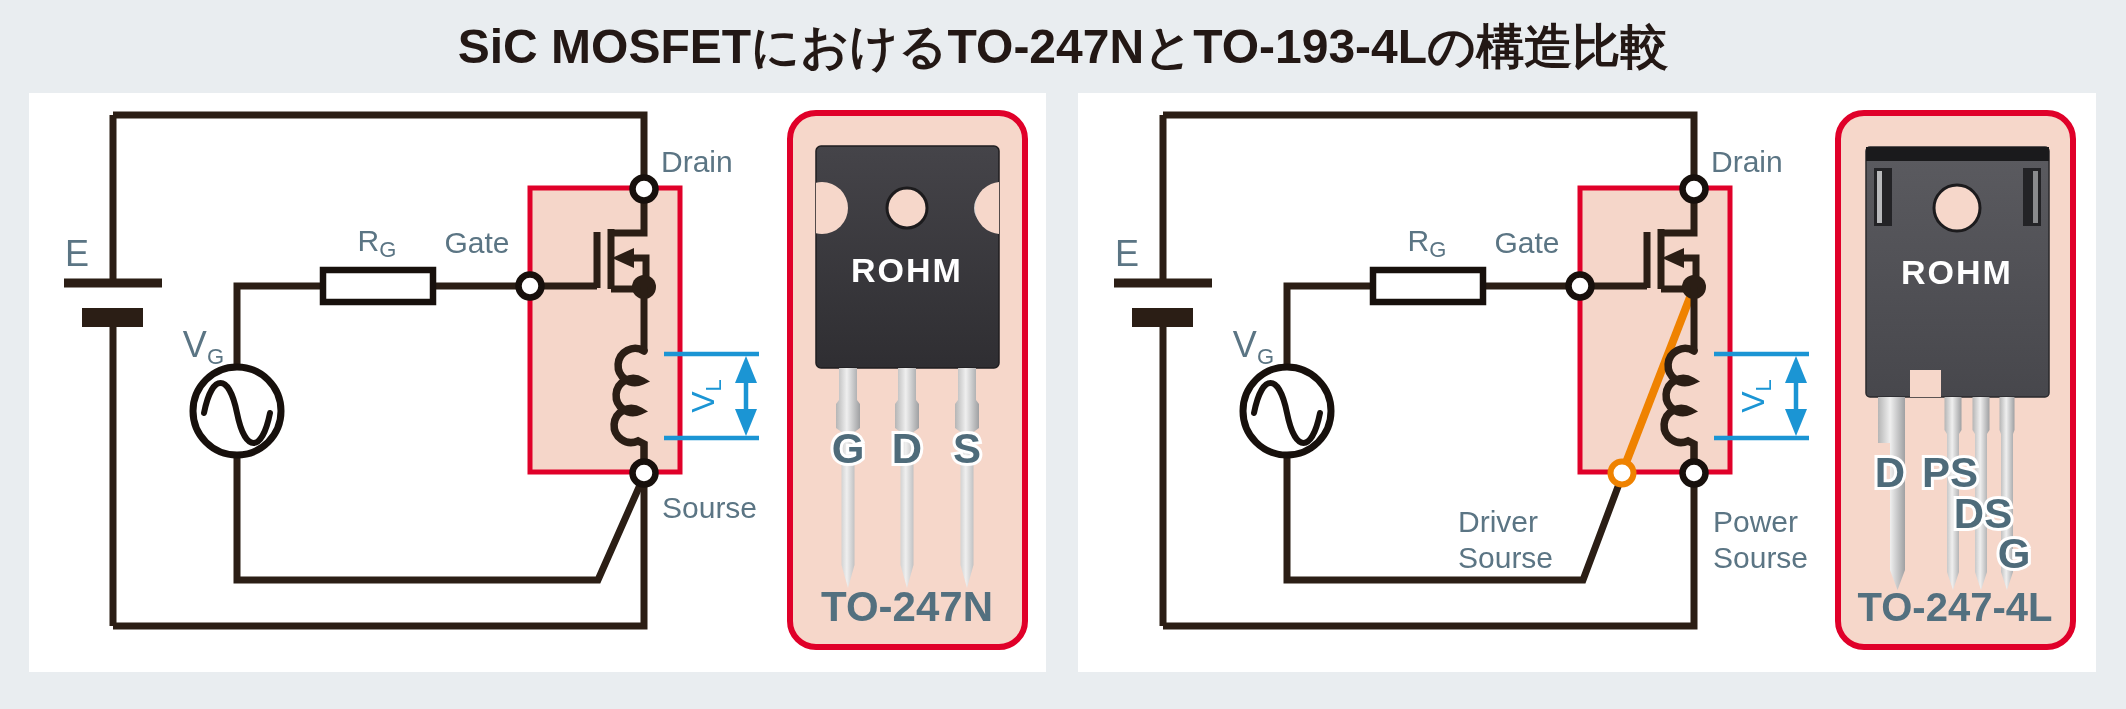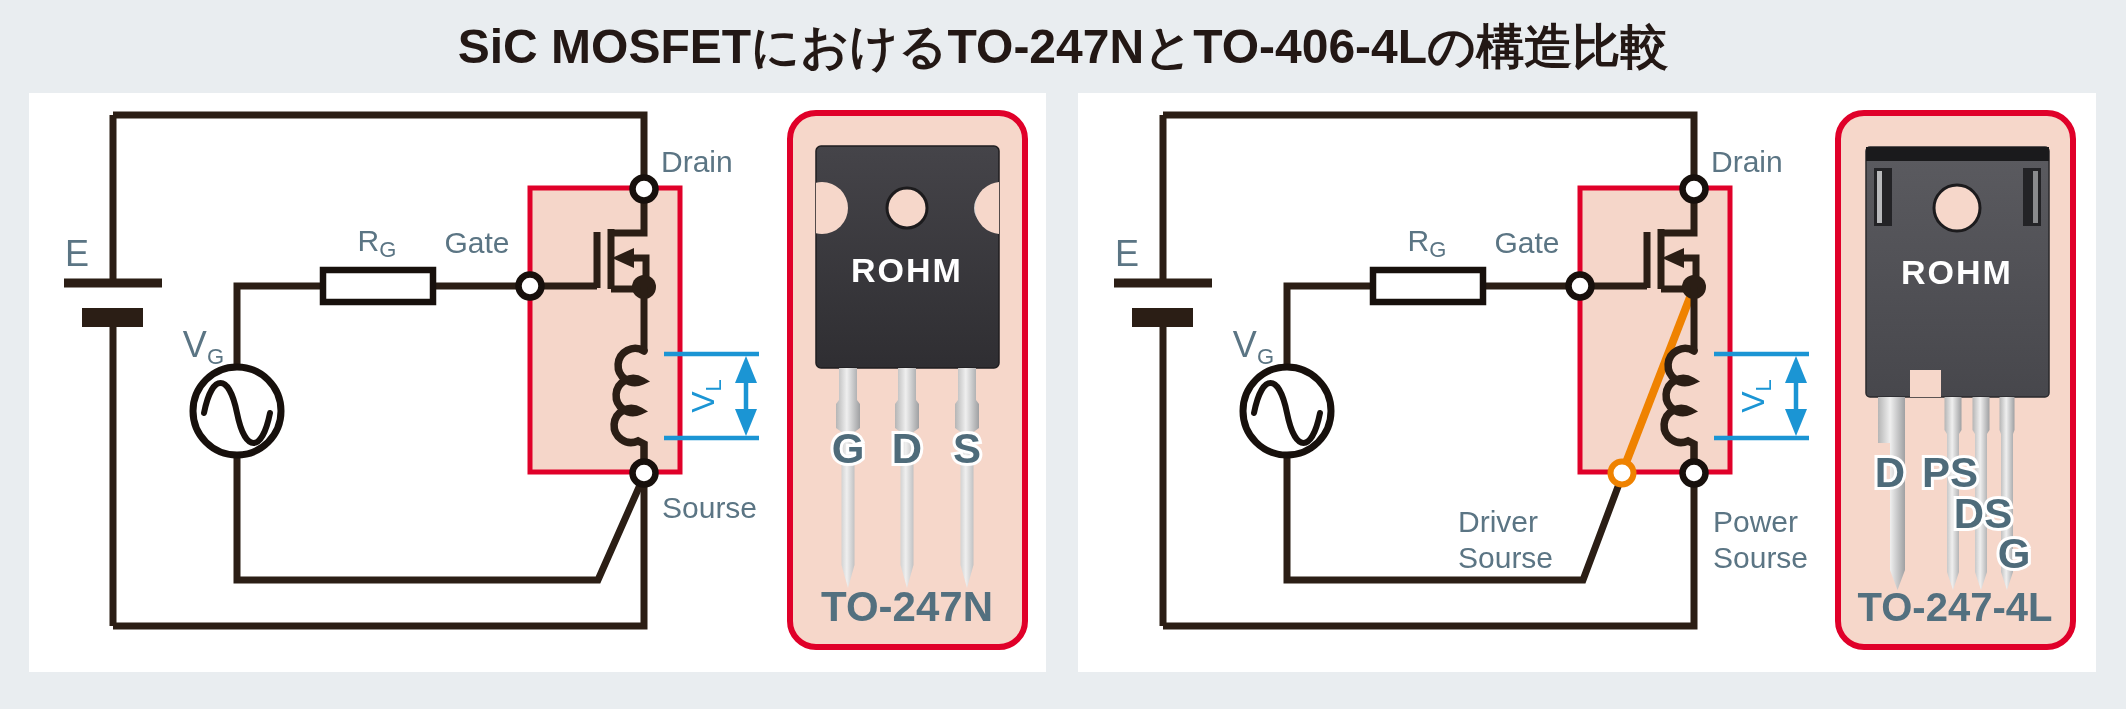--- a/index.html
+++ b/index.html
@@ -29,21 +29,21 @@
   .vl-text{fill:#1b95d4;font-size:32px;}
   .rohm{fill:#ffffff;font-size:34px;font-weight:700;letter-spacing:2px;}
   .pinlbl{fill:#4e6b7a;font-size:42px;font-weight:700;stroke:#ffffff;stroke-width:6;paint-order:stroke;}
   .pkgname{fill:#53707f;font-size:42px;font-weight:700;}
 </style>
 </head>
 <body>
 
 <div id="canvas">
 
-  <div id="title">SiC MOSFETにおけるTO-247NとTO-406-4Lの構造比較</div>
+  <div id="title">SiC MOSFETにおけるTO-247NとTO-193-4Lの構造比較</div>
 
   <div class="panel" id="panel-left">
     <svg viewBox="29 93 1017 579">
       <defs>
         <linearGradient id="pinGradL" x1="0" y1="0" x2="1" y2="0">
           <stop offset="0" stop-color="#b5b5b5"></stop>
             <stop offset="0.45" stop-color="#efefef"></stop>
             <stop offset="1" stop-color="#9fa0a2"></stop>
         </linearGradient>
         <linearGradient id="bodyGradL" x1="0" y1="0" x2="0" y2="1">

